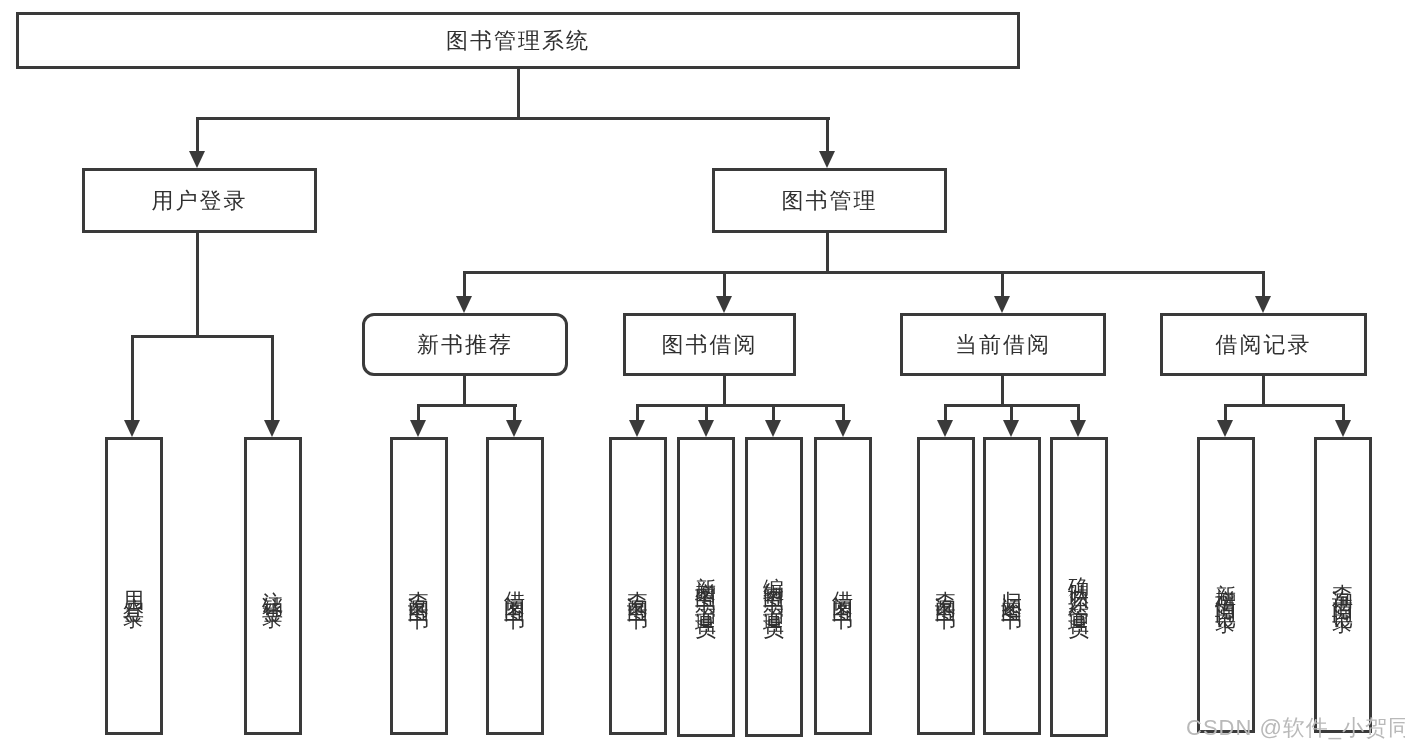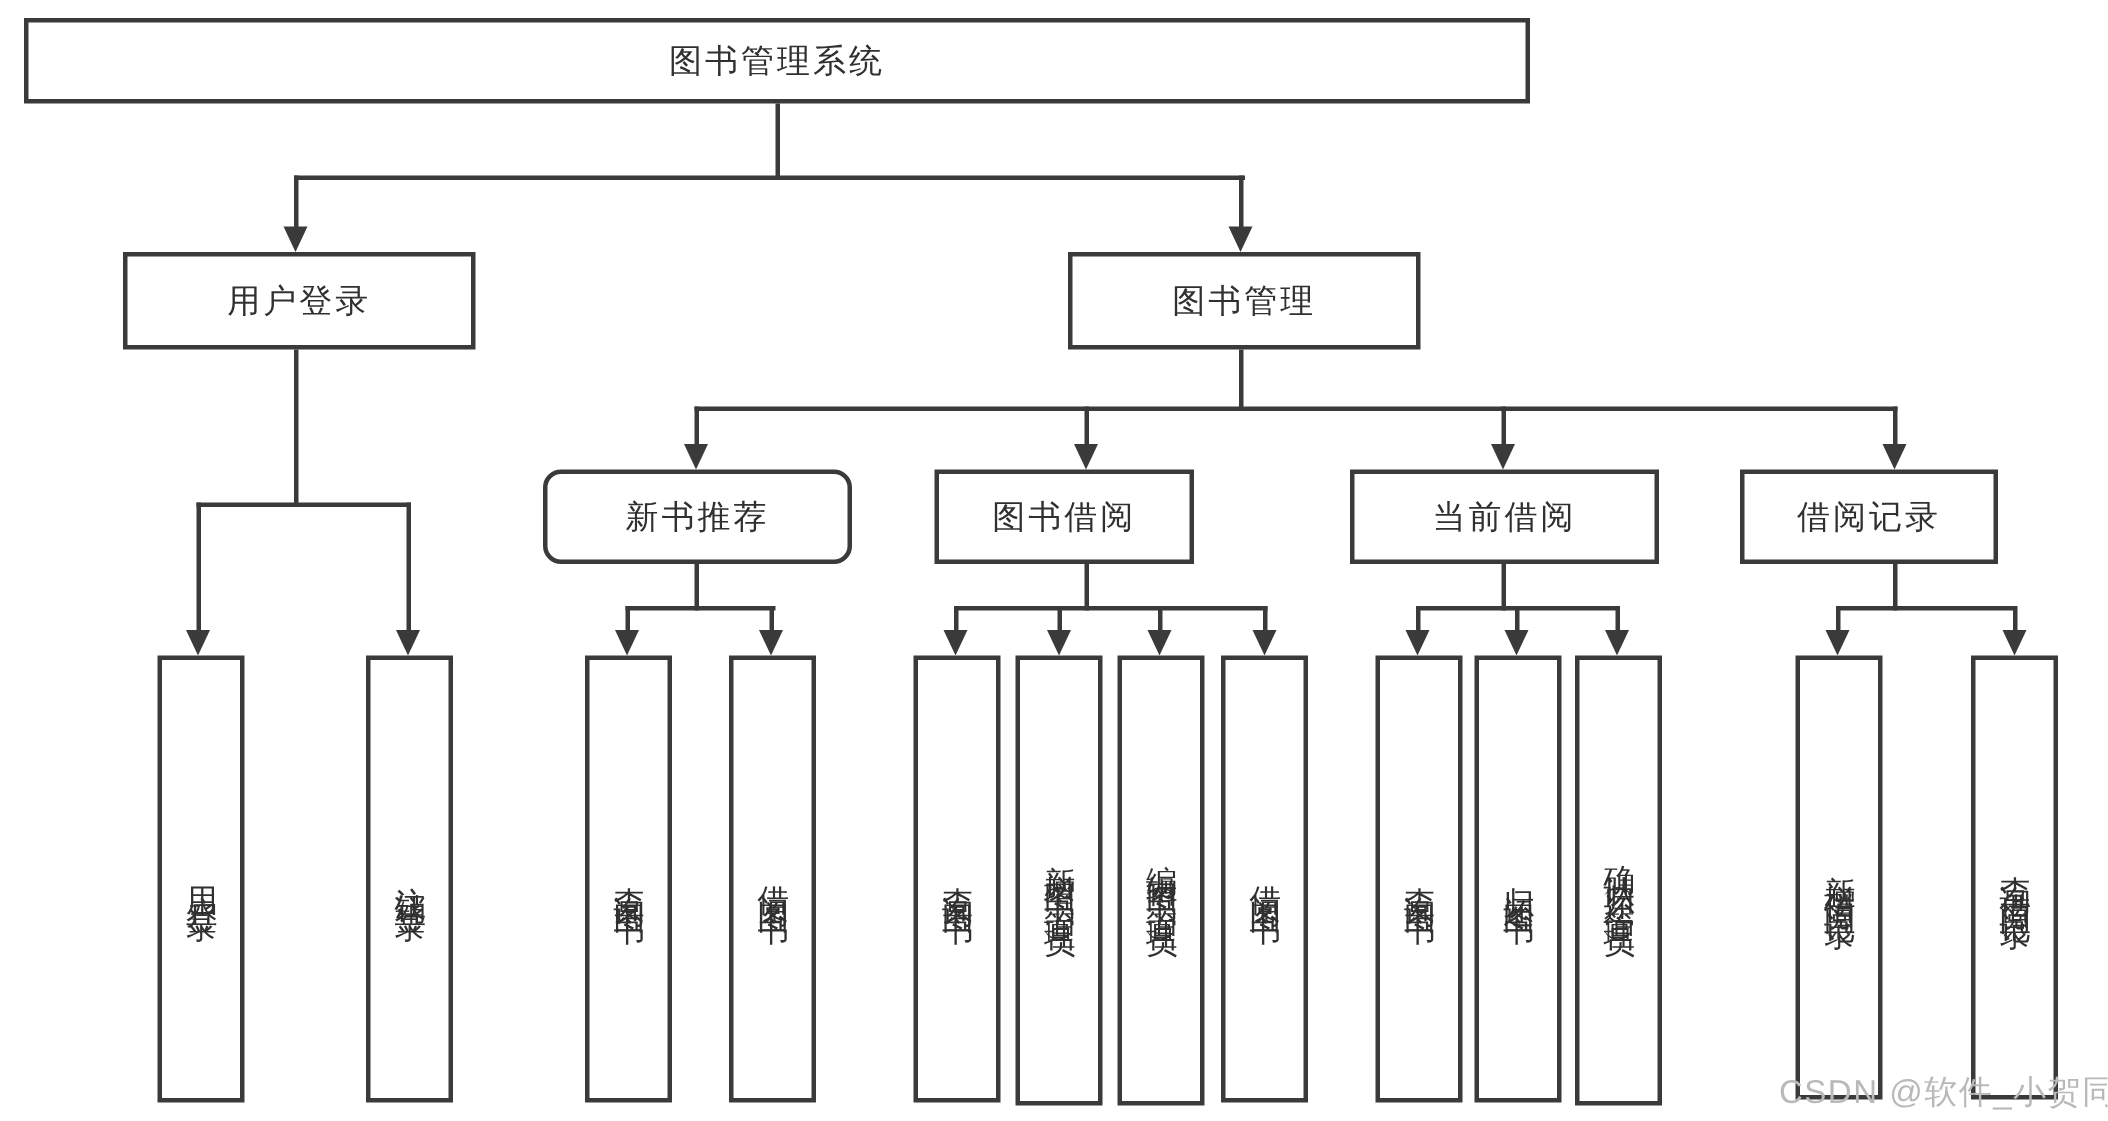--- a/index.html
+++ b/index.html
@@ -109,21 +109,21 @@
 
   <div class="node" style="left:362px;top:313px;width:206px;height:63px;border-radius:12px;">
     <span>新书推荐</span>
   </div>
   <div class="node" style="left:623px;top:313px;width:173px;height:63px;">
     <span>图书借阅</span>
   </div>
   <div class="node" style="left:900px;top:313px;width:206px;height:63px;">
     <span>当前借阅</span>
   </div>
-  <div class="node" style="left:1160px;top:313px;width:172px;height:63px;">
+  <div class="node" style="left:1160px;top:313px;width:207px;height:63px;">
     <span>借阅记录</span>
   </div>
 
   <div class="vline" style="left:463px;top:376px;height:31px;"></div>
   <div class="hline" style="left:417px;top:404px;width:100px;"></div>
   <div class="vline" style="left:417px;top:404px;height:20px;"></div>
   <div class="arrowhead" style="left:410px;top:420px;"></div>
   <div class="vline" style="left:513px;top:404px;height:20px;"></div>
   <div class="arrowhead" style="left:506px;top:420px;"></div>
 

